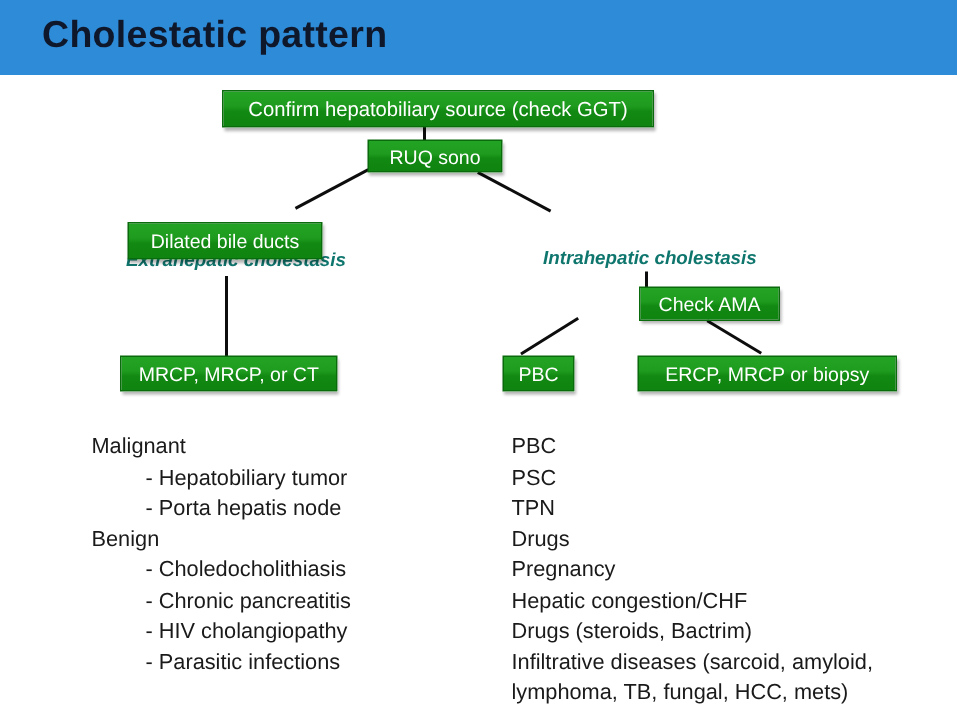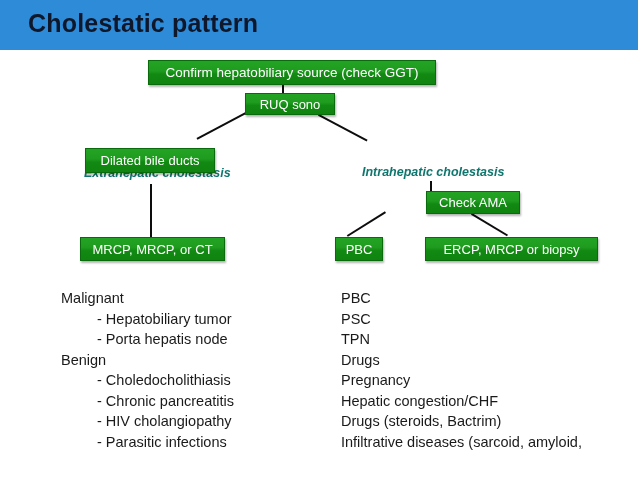--- a/index.html
+++ b/index.html
@@ -142,15 +142,16 @@
 
   <div class="list" style="left:341px; top:288px; width:295px;">
     <div class="li">PBC</div>
     <div class="li">PSC</div>
     <div class="li">TPN</div>
     <div class="li">Drugs</div>
     <div class="li">Pregnancy</div>
     <div class="li">Hepatic congestion/CHF</div>
     <div class="li">Drugs (steroids, Bactrim)</div>
     <div class="li">Infiltrative diseases (sarcoid, amyloid,</div>
+    <div class="li">lymphoma, TB, fungal, HCC, mets)</div>
   </div>
 
 </div>
 
 </body></html>

